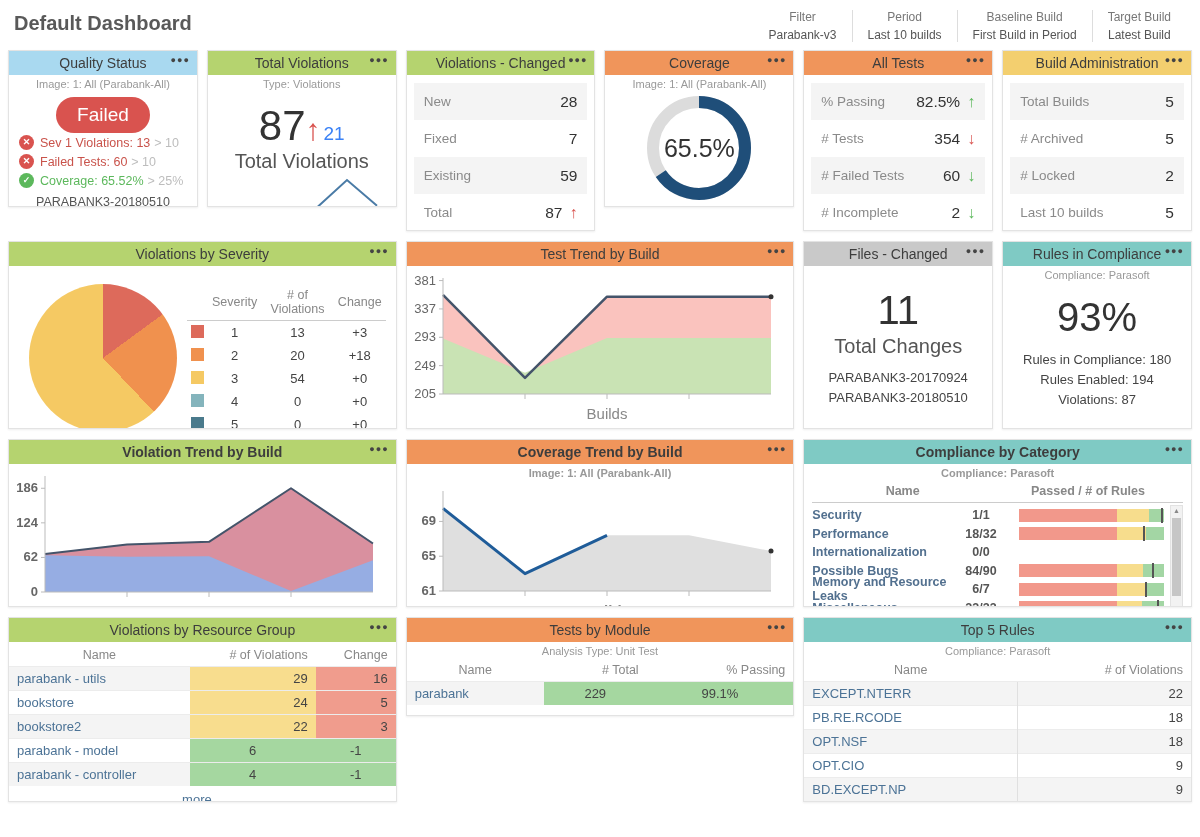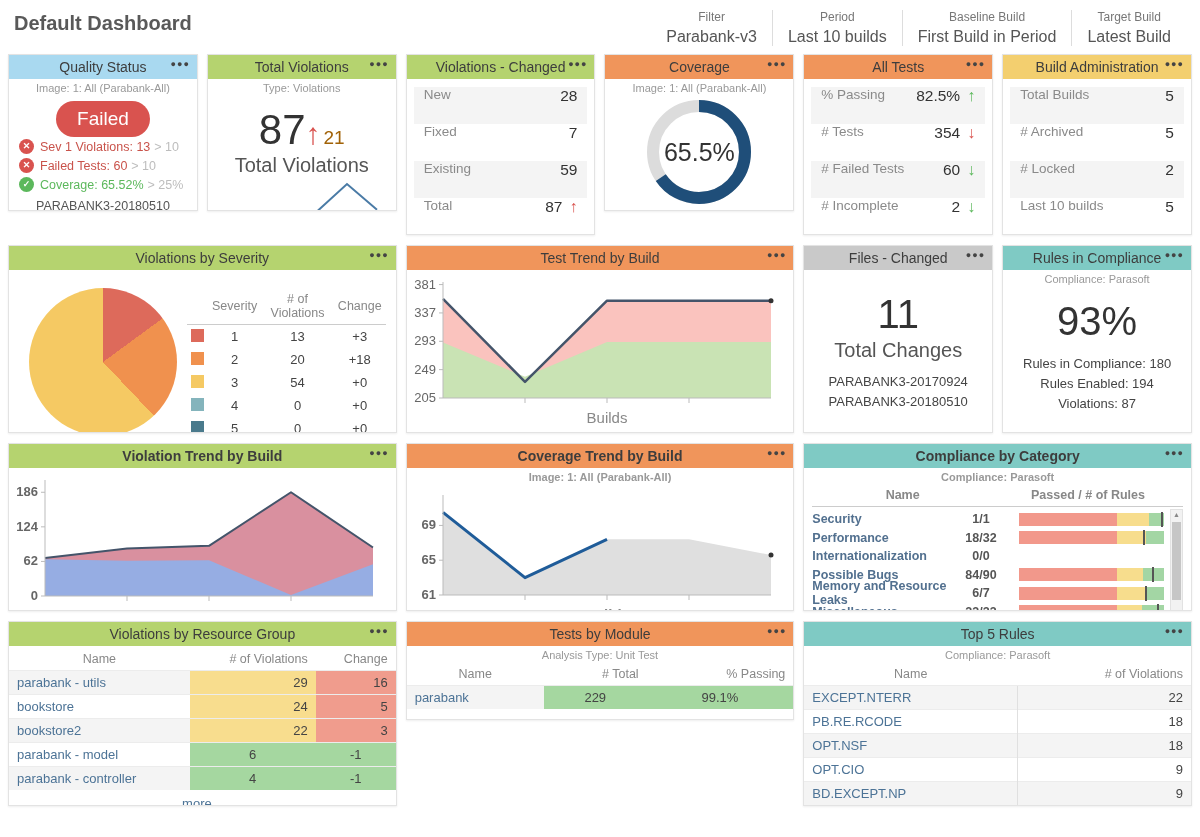--- a/index.html
+++ b/index.html
@@ -6,37 +6,37 @@
   body { margin:0; width:1200px; height:837px; background:#fff; color:#333;
          font-family:"Liberation Sans", sans-serif; overflow:hidden; }
 
   
   .hdr { display:flex; justify-content:space-between; align-items:flex-start; padding:10px 14px 0 14px; }
   .pagetitle { font-size:20px; font-weight:bold; color:#595959; padding-top:2px; }
   .controls { display:flex; }
   .ctrl { padding:0 15px; text-align:center; border-left:1px solid #ddd; }
   .ctrl:first-child { border-left:none; }
   .ctrl .l { font-size:12px; color:#777; margin-bottom:4px; }
-  .ctrl .v { font-size:16px; color:#555; }
+  .ctrl .v { font-size:12px; color:#555; }
 
   
   .grid { display:grid; grid-template-columns:repeat(6,1fr); gap:10px 9px; padding:8px 8px; align-items:start; }
   .card { background:#fff; border:1px solid #e3e3e3; box-shadow:0 1px 2px rgba(0,0,0,.07); overflow:hidden; }
   .s2 { grid-column:span 2; }
 
   .whead { display:flex; align-items:center; height:24px; padding:0 8px; position:relative; }
   .whead .t { flex:1; text-align:center; font-size:14px; color:#3d3d3d; }
   .whead .menu { position:absolute; right:7px; top:4px; font-size:9px; color:#444; letter-spacing:1px; cursor:pointer; }
   .hblue{background:#A9D9F0}.hgreen{background:#B5D36F}.horange{background:#F0955B}
   .hamber{background:#F3CF6F}.hgray{background:#C9C9C9}.hteal{background:#7FCAC4}
   .sub { font-size:11px; color:#999; text-align:center; padding:3px 0 0; }
 
   
   .kv { margin:8px 7px 0; }
-  .kvrow { display:flex; align-items:flex-start; height:37px; padding:0 10px; font-size:13.5px; }
+  .kvrow { display:flex; align-items:center; height:37px; padding:0 10px; font-size:13.5px; }
   .kvrow.shade { background:#f4f4f4; }
   .kvrow .kl { flex:1; color:#8a8a8a; }
   .kvrow .kval { color:#333; font-size:15.5px; }
   .arrow { font-size:16px; margin-left:7px; font-weight:bold; }
   .agreen { color:#5CB85C; } .ared { color:#D9534F; }
 
   
   .badge { display:block; margin:7px auto 0; width:94px; text-align:center; background:#D9534F; color:#fff;
            font-size:19px; padding:7px 0; border-radius:22px; }
   .qrow { display:flex; align-items:center; padding:2px 10px; font-size:12.5px; white-space:nowrap; }
@@ -44,21 +44,21 @@
            text-align:center; margin-right:6px; flex:none; font-weight:bold; }
   .icofail { background:#D9534F; } .icopass { background:#5CB85C; }
   .qmainf { color:#C9534B; } .qmainp { color:#5CB85C; }
   .qthr { color:#bdbdbd; margin-left:4px; }
   .qbuild { text-align:center; font-size:12.5px; color:#555; margin-top:5px; }
 
   
   .big { display:flex; justify-content:center; align-items:baseline; margin-top:12px; }
   .bignum { font-size:42px; color:#333; }
   .bigarrow { font-size:30px; color:#D9534F; font-weight:bold; }
-  .bigdelta { font-size:19px; color:#a16207; margin-left:3px; }
+  .bigdelta { font-size:19px; color:#3b82f6; margin-left:3px; }
   .biglabel { text-align:center; font-size:20px; color:#555; margin-top:0; }
   .sparkwrap { display:flex; justify-content:center; margin-top:2px; }
 
   
   .donutwrap { position:relative; width:108px; height:108px; margin:4px auto 0; }
   .donutwrap .pct { position:absolute; inset:0; display:flex; align-items:center; justify-content:center;
                     font-size:25px; color:#333; }
   .ratio { text-align:center; font-size:17px; color:#444; margin-top:2px; }
 
   

